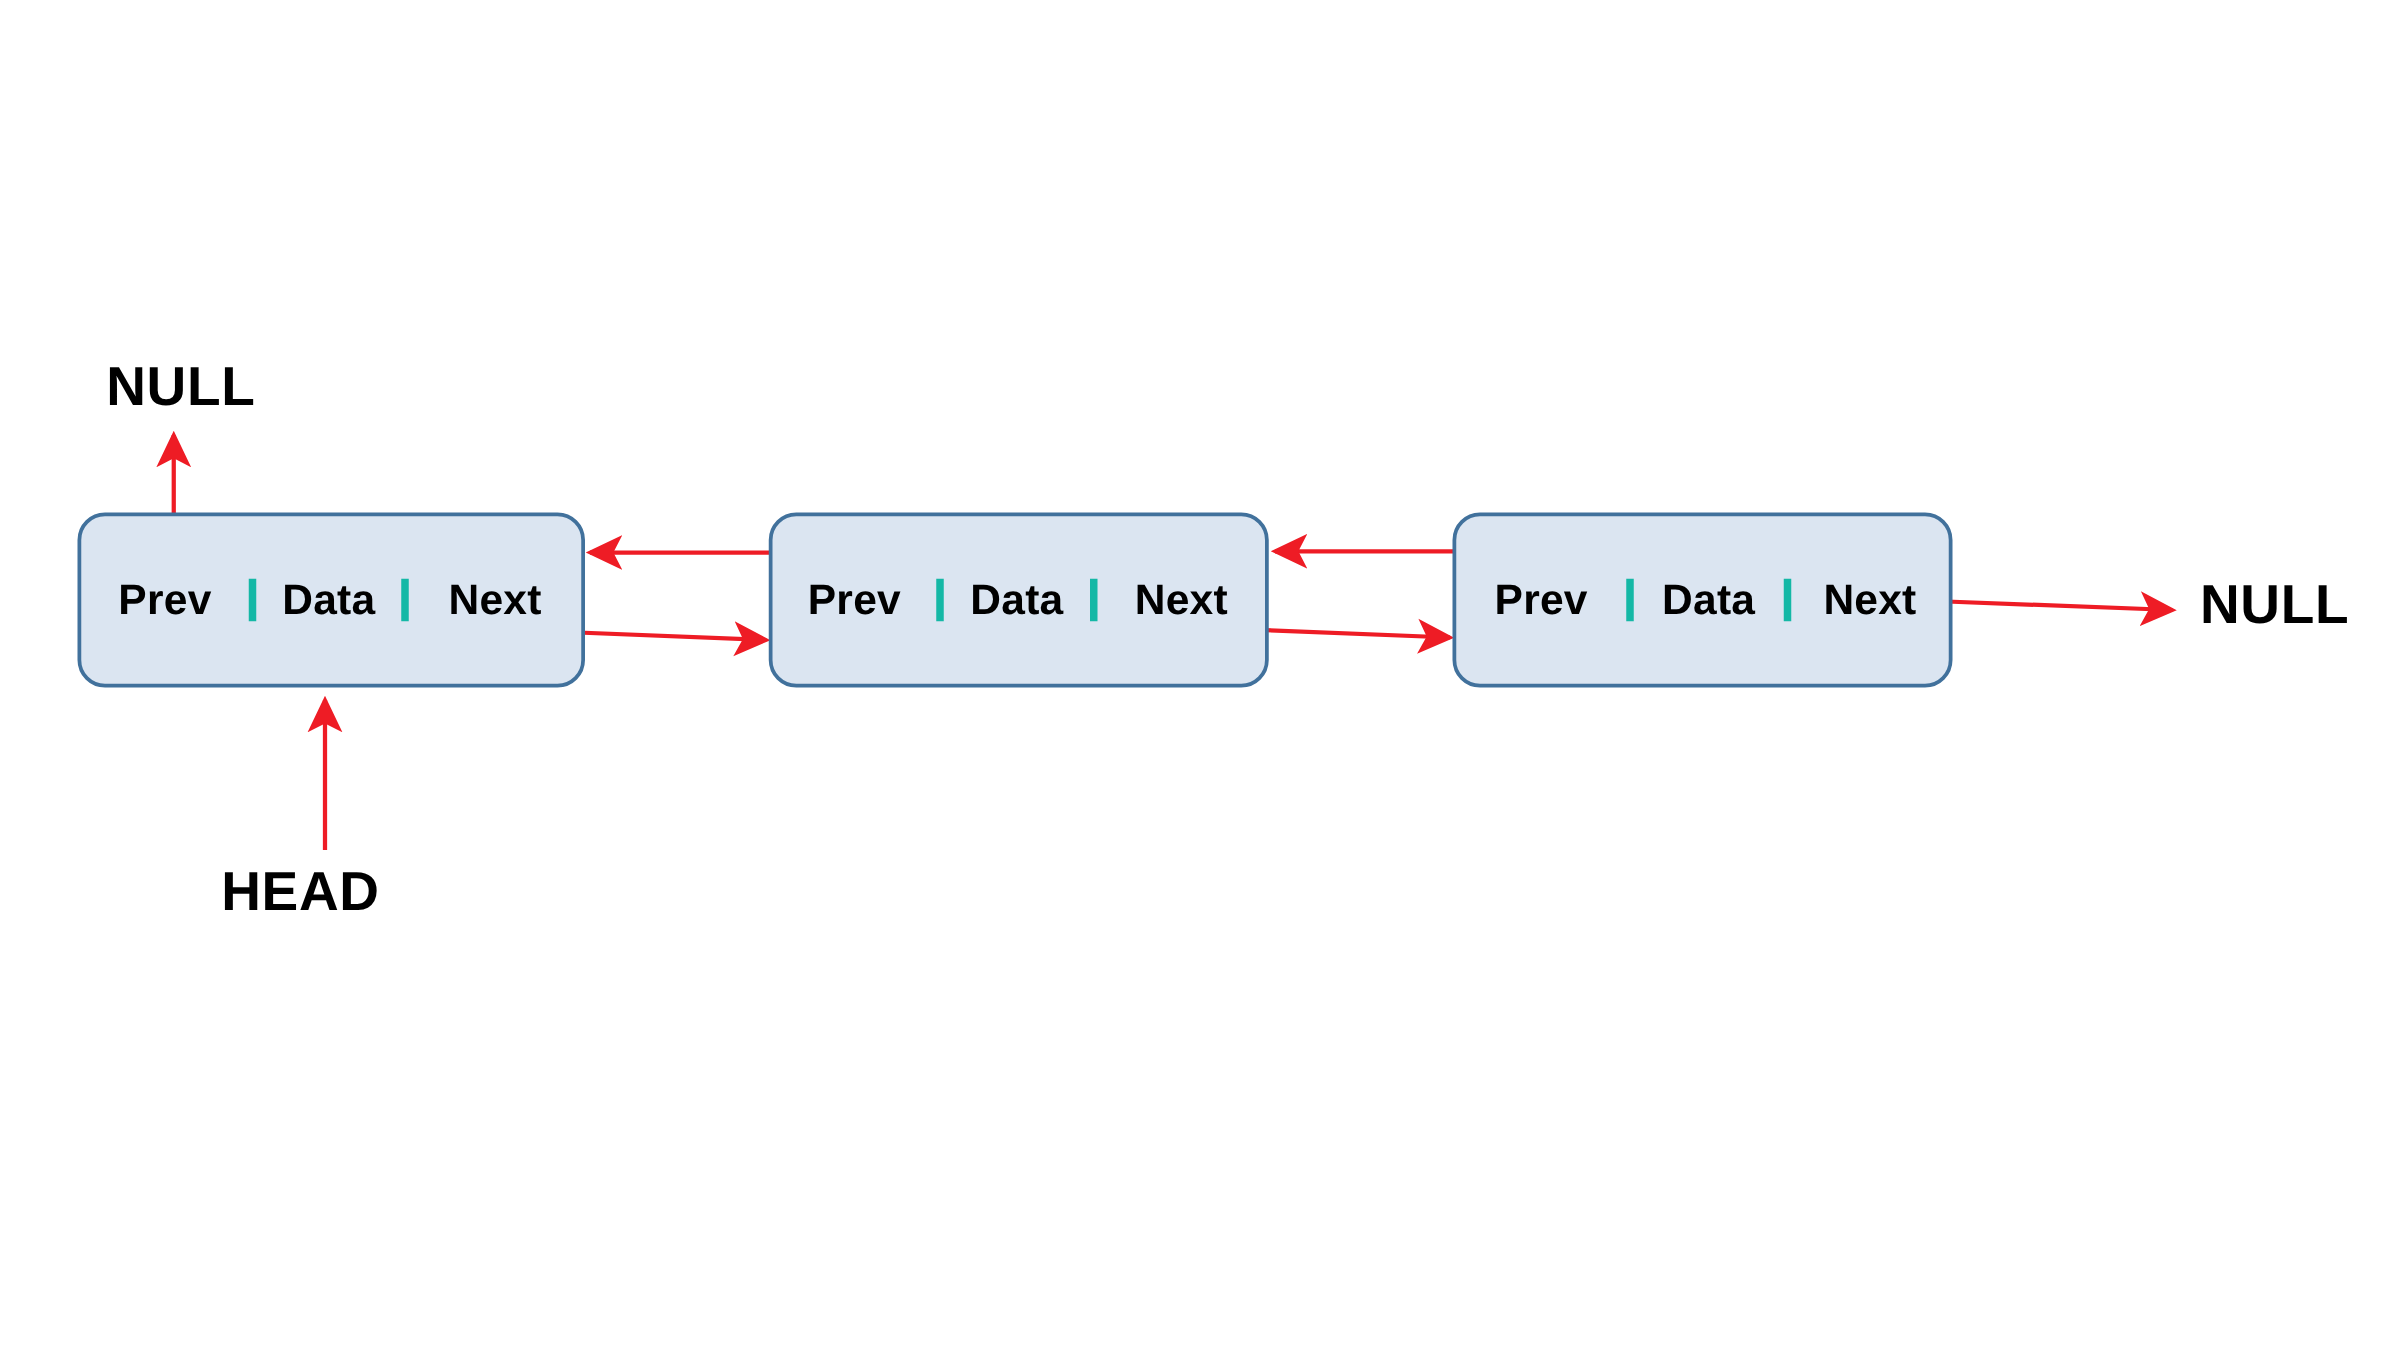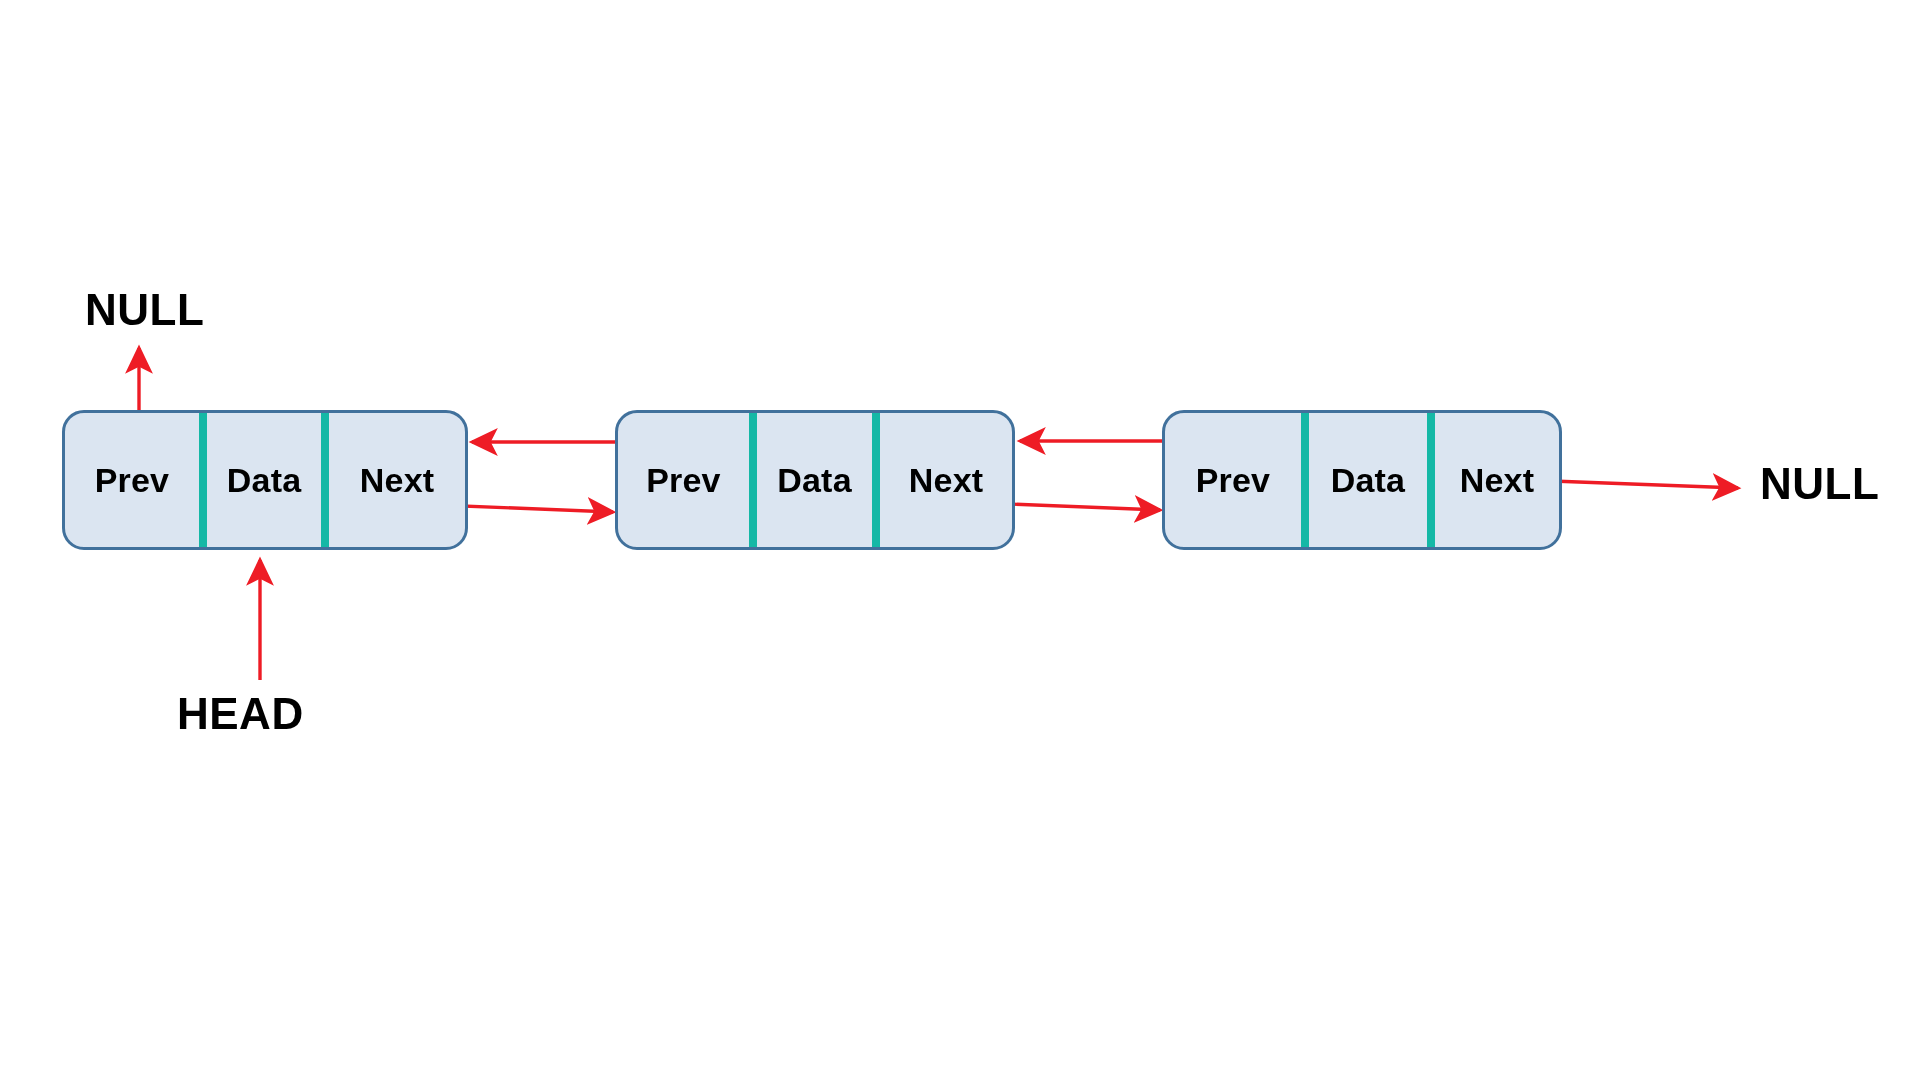--- a/index.html
+++ b/index.html
@@ -21,35 +21,36 @@
   }
   
   .node {
     position: absolute;
     display: flex;
     box-sizing: border-box;
     background: #dbe5f1;
     border: 3px solid #41719c;
     border-radius: 22px;
     overflow: hidden;
+    align-items: center;
   }
   .cell {
     display: flex;
     align-items: center;
     justify-content: center;
     box-sizing: border-box;
     color: #000000;
     font-weight: bold;
     font-size: 34px;
     letter-spacing: 0.2px;
     line-height: 1;
     white-space: nowrap;
   }
   .cell + .cell {
-    border-left: 8px solid #14b8a6;
+    border-left: 6px solid #14b8a6;
   }
   
   .label {
     position: absolute;
     color: #000000;
     font-weight: bold;
     font-size: 44px;
     line-height: 1;
     white-space: nowrap;
     letter-spacing: 0.5px;

